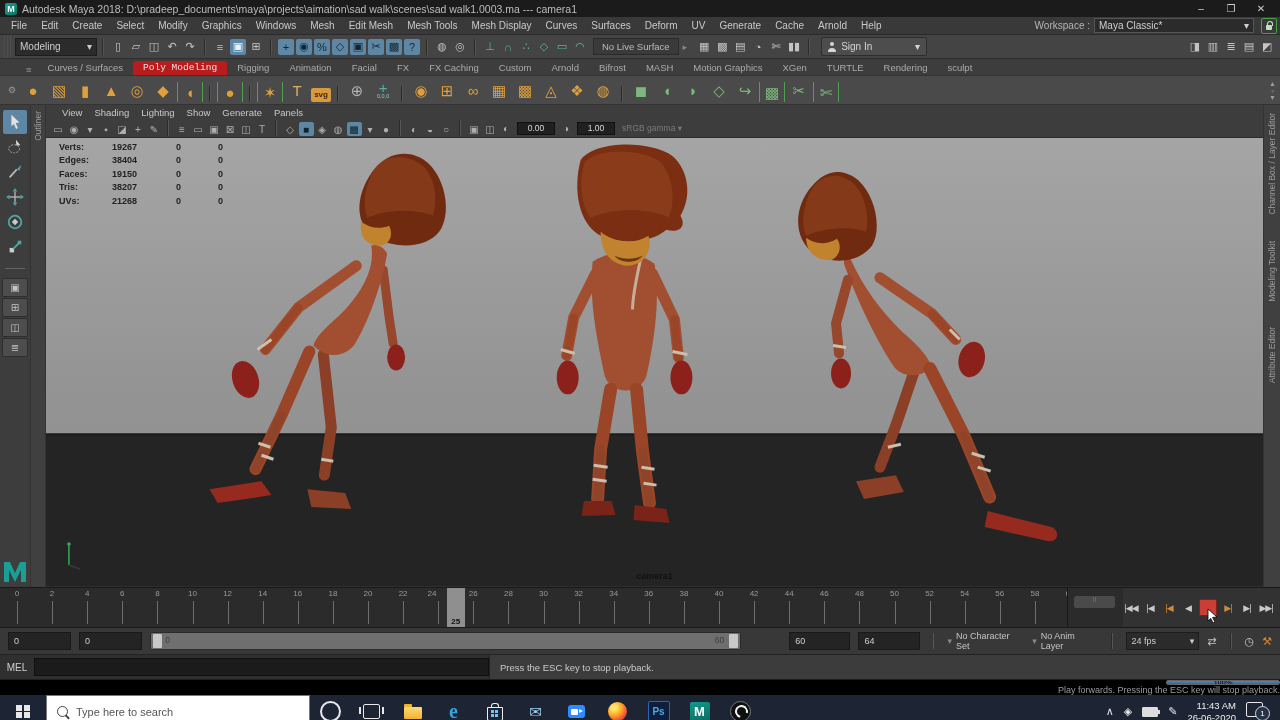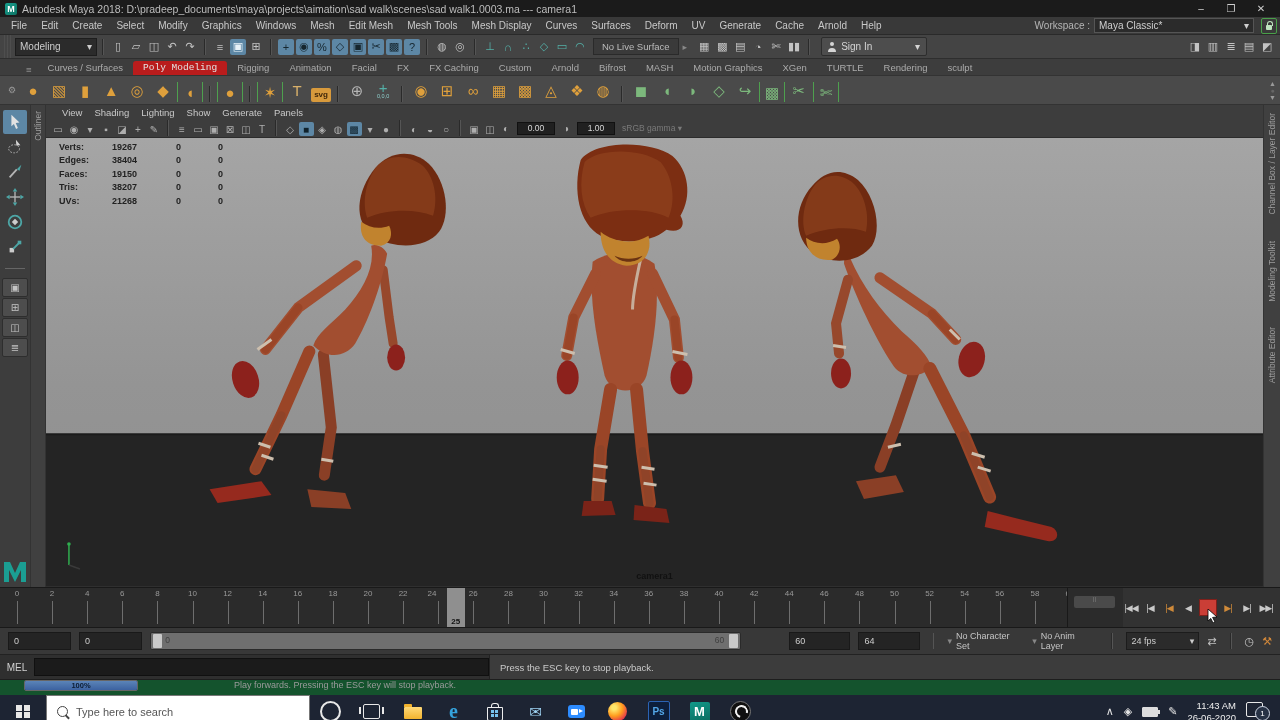--- a/index.html
+++ b/index.html
@@ -100,21 +100,21 @@
   .drop{background:#383838;height:16px;display:flex;align-items:center;gap:4px;color:#c5c5c5;}
   .fpsdrop{background:#2b2b2b;border:1px solid #1c1c1c;width:64px;height:16px;display:flex;align-items:center;justify-content:space-between;padding:0 4px;}
   .ricon{color:#c0c0c0;font-size:11px;}
   .ricon.run{color:#d2883a;}
   
   .melrow{height:24px;background:#2f2f2f;display:flex;align-items:center;border-bottom:1px solid #1e1e1e;}
   .mel-label{width:34px;text-align:center;color:#cfcfcf;font-size:10px;}
   .mel-input{width:445px;height:16px;background:#1b1b1b;border:1px solid #101010;color:#ddd;font-size:10px;padding:0 4px;}
   .helpfield{flex:1;height:100%;background:#3c3c3c;border-left:1px solid #222;display:flex;align-items:center;padding-left:10px;color:#cacaca;font-size:9.5px;}
   
-  .helprow{height:15px;background:#14532d;display:flex;align-items:flex-start;font-size:9px;color:#9a9a9a;}
+  .helprow{height:15px;background:#000000;display:flex;align-items:flex-end;font-size:9px;color:#9a9a9a;flex-direction:column;}
   .progress{width:112px;height:9px;border:1px solid #666;background:#203046;margin-left:24px;position:relative;border-radius:2px;overflow:hidden;}
   .progress .fill{position:absolute;inset:0;background:linear-gradient(#5b84b8,#3c62a0);}
   .progress .plabel{position:absolute;inset:0;display:flex;align-items:center;justify-content:center;font-size:7.5px;color:#0d1d33;font-weight:bold;}
   .helpmsg{margin-left:96px;}
   
   .taskbar{height:33px;background:#1d2433;display:flex;align-items:center;color:#eee;}
   .startbtn{width:46px;height:100%;display:flex;align-items:center;justify-content:center;}
   .winlogo{width:14px;height:14px;display:grid;grid-template-columns:6px 6px;grid-template-rows:6px 6px;gap:1.5px;}
   .winlogo div{background:#e8e8e8;}
   .searchbox{width:264px;height:100%;background:#fff;border:1px solid #777;display:flex;align-items:center;gap:8px;padding:0 10px;box-sizing:border-box;}

